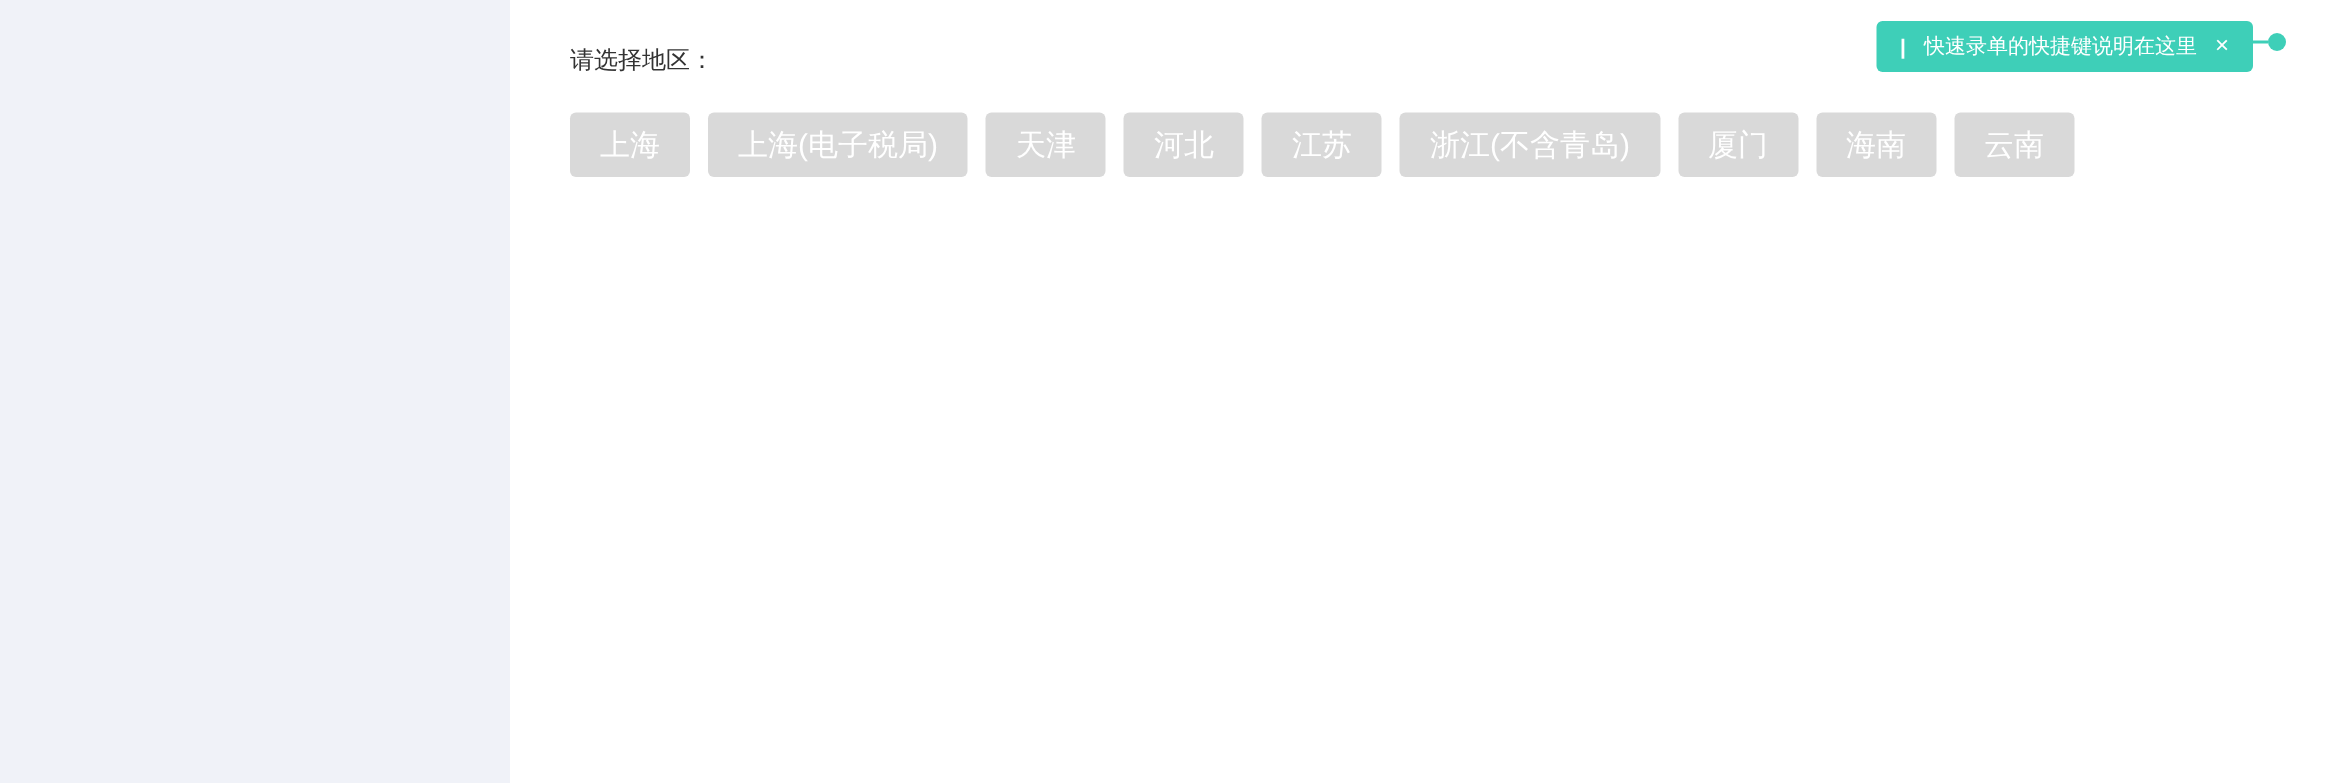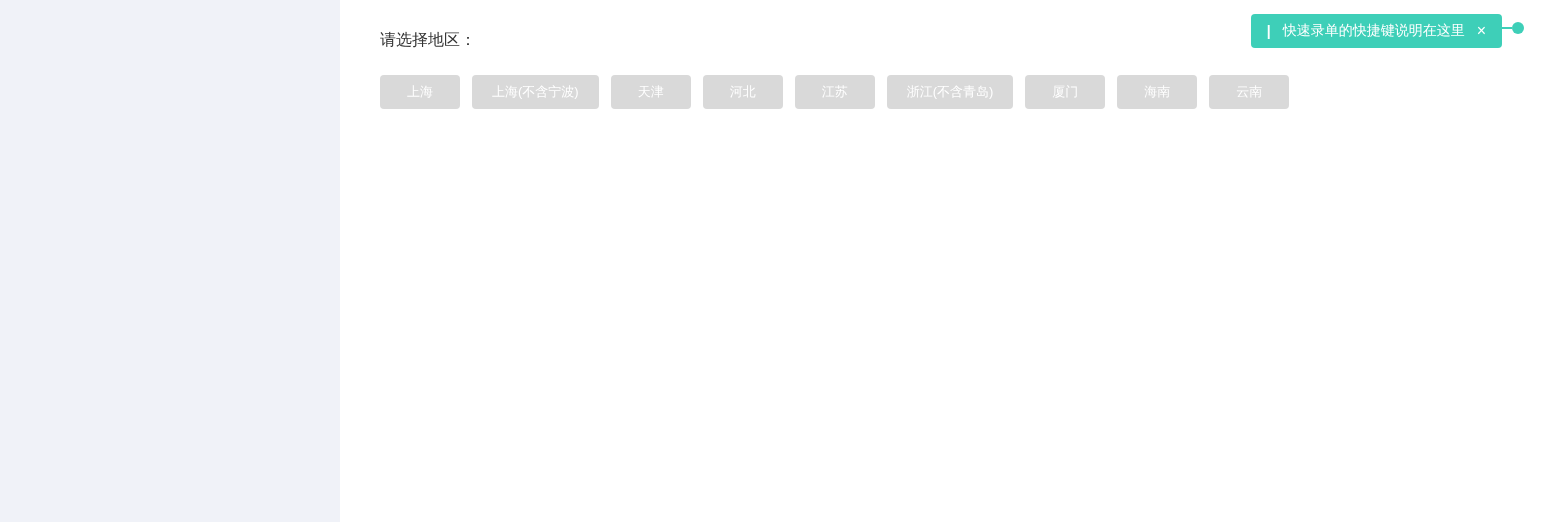--- a/index.html
+++ b/index.html
@@ -48,21 +48,21 @@
       flex-wrap: wrap;
       gap: 12px;
     }
 
     .region-btn {
       padding: 8px 20px;
       background: #d9d9d9;
       border: none;
       border-radius: 4px;
       color: #fff;
-      font-size: 13px;
+      font-size: 20px;
       cursor: pointer;
       min-width: 80px;
       text-align: center;
     }
 
     
     .tooltip-banner {
       position: absolute;
       top: 14px;
       right: 60px;
@@ -113,21 +113,21 @@
   </style>
 </head>
 <body>
 
 <div class="left-sidebar"></div>
 
 <div class="main-content">
   <div class="page-title">请选择地区：</div>
   <div class="region-buttons">
   <button class="region-btn">上海</button>
-      <button class="region-btn">上海(不含宁波)</button>
+      <button class="region-btn">上海(电子税局)</button>
       <button class="region-btn">天津</button>
       <button class="region-btn">河北</button>
       <button class="region-btn">江苏</button>
       <button class="region-btn">浙江(不含青岛)</button>
       <button class="region-btn">厦门</button>
       <button class="region-btn">海南</button>
       <button class="region-btn">云南</button>
     </div>
 </div>
 

